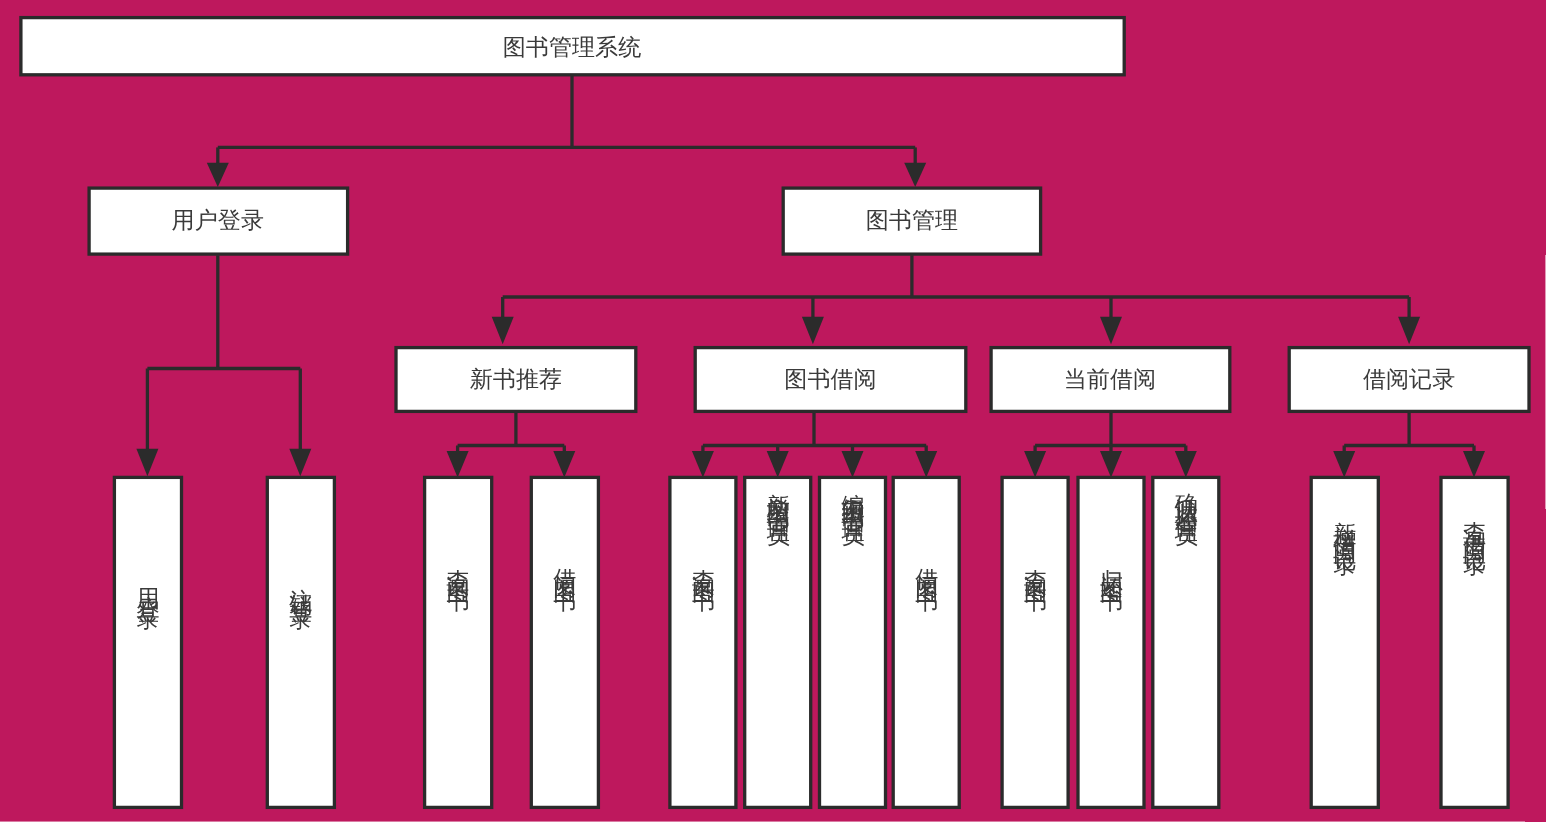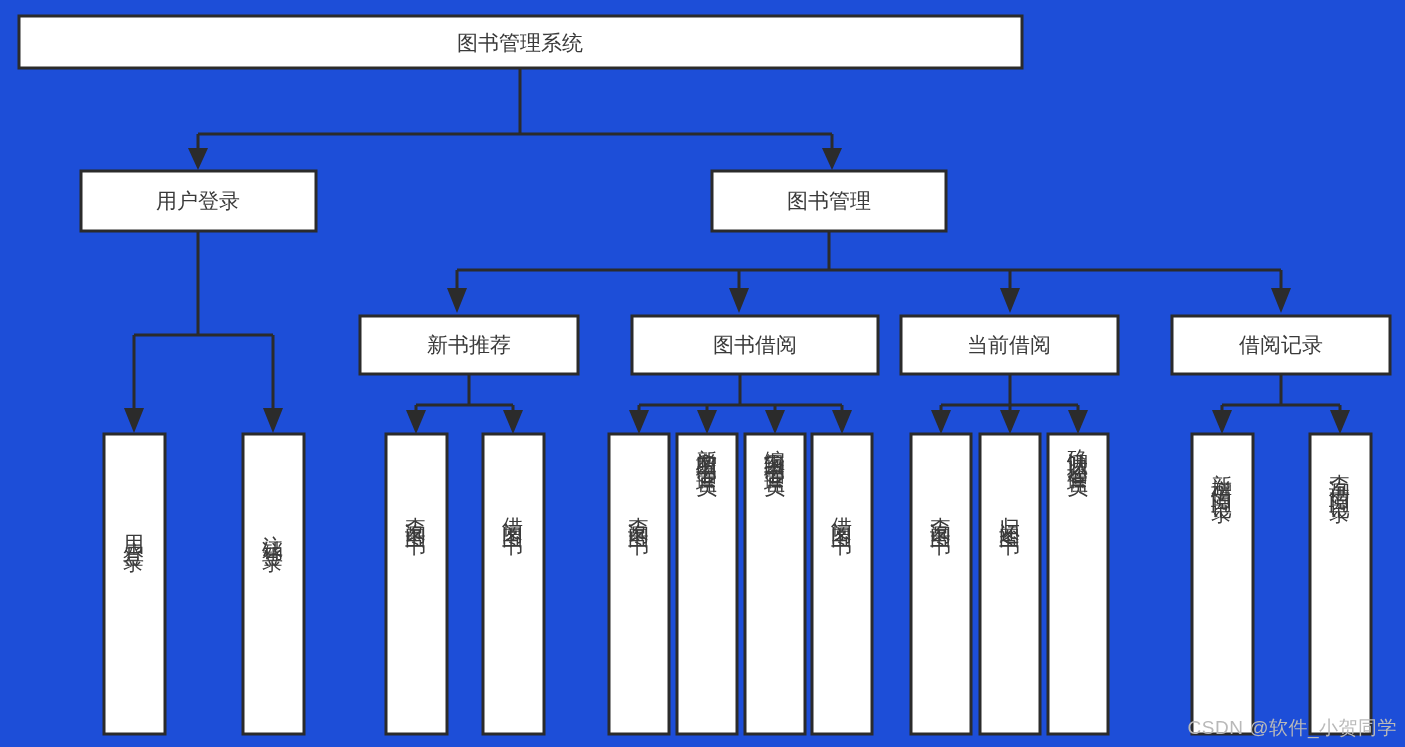--- a/index.html
+++ b/index.html
@@ -10,21 +10,21 @@
   body {
     width: 1405px;
     height: 747px;
     font-family: "Liberation Sans", "DejaVu Sans", sans-serif;
     overflow: hidden;
   }
   #diagram-root {
     position: relative;
     width: 1405px;
     height: 747px;
-    background: #1d4ed8;
+    background: #be185d;
   }
   svg.diagram-canvas {
     position: absolute;
     top: 0;
     left: 0;
     width: 1405px;
     height: 747px;
   }
   .node-box {
     fill: #ffffff;
@@ -229,15 +229,14 @@
       <rect class="node-box" x="1192" y="434" width="61" height="300"></rect>
       <text class="node-label-vertical" x="1222" y="475" writing-mode="tb" glyph-orientation-vertical="0" style="letter-spacing:6px">新增借阅记录</text>
     </g>
     <g>
       <rect class="node-box" x="1310" y="434" width="61" height="300"></rect>
       <text class="node-label-vertical" x="1340" y="475" writing-mode="tb" glyph-orientation-vertical="0" style="letter-spacing:6px">查询借阅记录</text>
     </g>
 
   </svg>
 
-  <div class="watermark">CSDN @软件_小贺同学</div>
 
 </div>
 
 </body></html>

